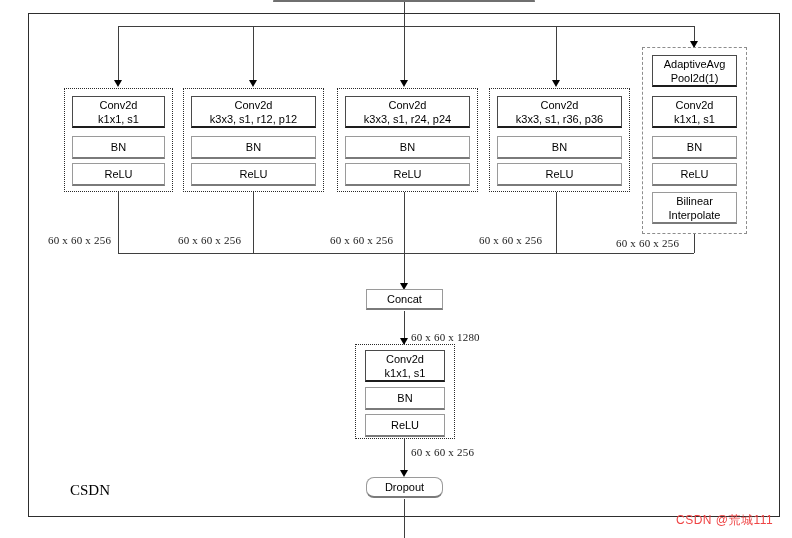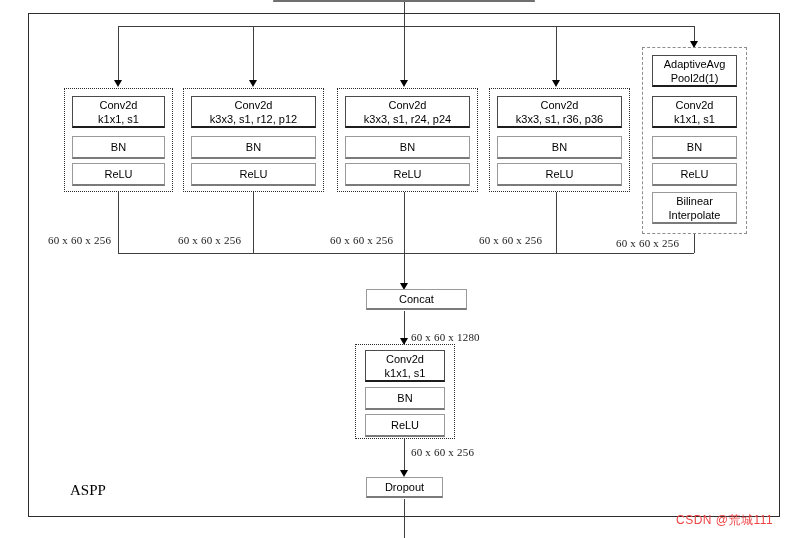--- a/index.html
+++ b/index.html
@@ -119,21 +119,21 @@
 <body>
 
 <div id="canvas">
 
   <div id="top-clip-box" style="left:273px; top:-18px; width:262px; height:20px;"></div>
 
   <div class="line-v" style="left:404px; top:2px; height:24px;"></div>
 
   <div id="aspp-frame" style="left:28px; top:13px; width:752px; height:504px;"></div>
 
-  <div id="aspp-label" style="left:70px; top:482px;">ASPP</div>
+  <div id="aspp-label" style="left:70px; top:482px;">CSDN</div>
 
   <div class="line-h" style="left:118px; top:26px; width:576px;"></div>
 
   <div class="line-v" style="left:118px; top:26px; height:55px;"></div>
   <div class="arrow-down" style="left:114px; top:80px;"></div>
 
   <div class="line-v" style="left:253px; top:26px; height:55px;"></div>
   <div class="arrow-down" style="left:249px; top:80px;"></div>
 
   <div class="line-v" style="left:404px; top:26px; height:55px;"></div>
@@ -189,35 +189,35 @@
 
   <div class="dim" style="left:48px; top:234px;">60 x 60 x 256</div>
   <div class="dim" style="left:178px; top:234px;">60 x 60 x 256</div>
   <div class="dim" style="left:330px; top:234px;">60 x 60 x 256</div>
   <div class="dim" style="left:479px; top:234px;">60 x 60 x 256</div>
   <div class="dim" style="left:616px; top:237px;">60 x 60 x 256</div>
 
   <div class="line-v" style="left:404px; top:253px; height:32px;"></div>
   <div class="arrow-down" style="left:400px; top:283px;"></div>
 
-  <div class="node" style="left:366px; top:289px; width:101px; height:21px;">Concat</div>
+  <div class="node" style="left:366px; top:289px; width:77px; height:21px;">Concat</div>
 
   <div class="line-v" style="left:404px; top:311px; height:33px;"></div>
   <div class="arrow-down" style="left:400px; top:338px;"></div>
   <div class="dim" style="left:411px; top:331px;">60 x 60 x 1280</div>
 
   <div class="group dotted" style="left:355px; top:344px; width:100px; height:95px;"></div>
   <div class="node strong" style="left:365px; top:350px; width:80px; height:32px;">Conv2d
 k1x1, s1</div>
   <div class="node" style="left:365px; top:387px; width:80px; height:23px;">BN</div>
   <div class="node" style="left:365px; top:414px; width:80px; height:23px;">ReLU</div>
 
   <div class="line-v" style="left:404px; top:439px; height:36px;"></div>
   <div class="arrow-down" style="left:400px; top:470px;"></div>
   <div class="dim" style="left:411px; top:446px;">60 x 60 x 256</div>
 
-  <div class="node" style="left:366px; top:477px; width:77px; height:21px;">Dropout</div>
+  <div class="node" style="left:366px; top:477px; width:77px; height:21px;border-radius:8px;">Dropout</div>
 
   <div class="line-v" style="left:404px; top:499px; height:39px;"></div>
 
   <div id="watermark" style="left:676px; top:512px;">CSDN @荒城111</div>
 
 </div>
 
 </body></html>

